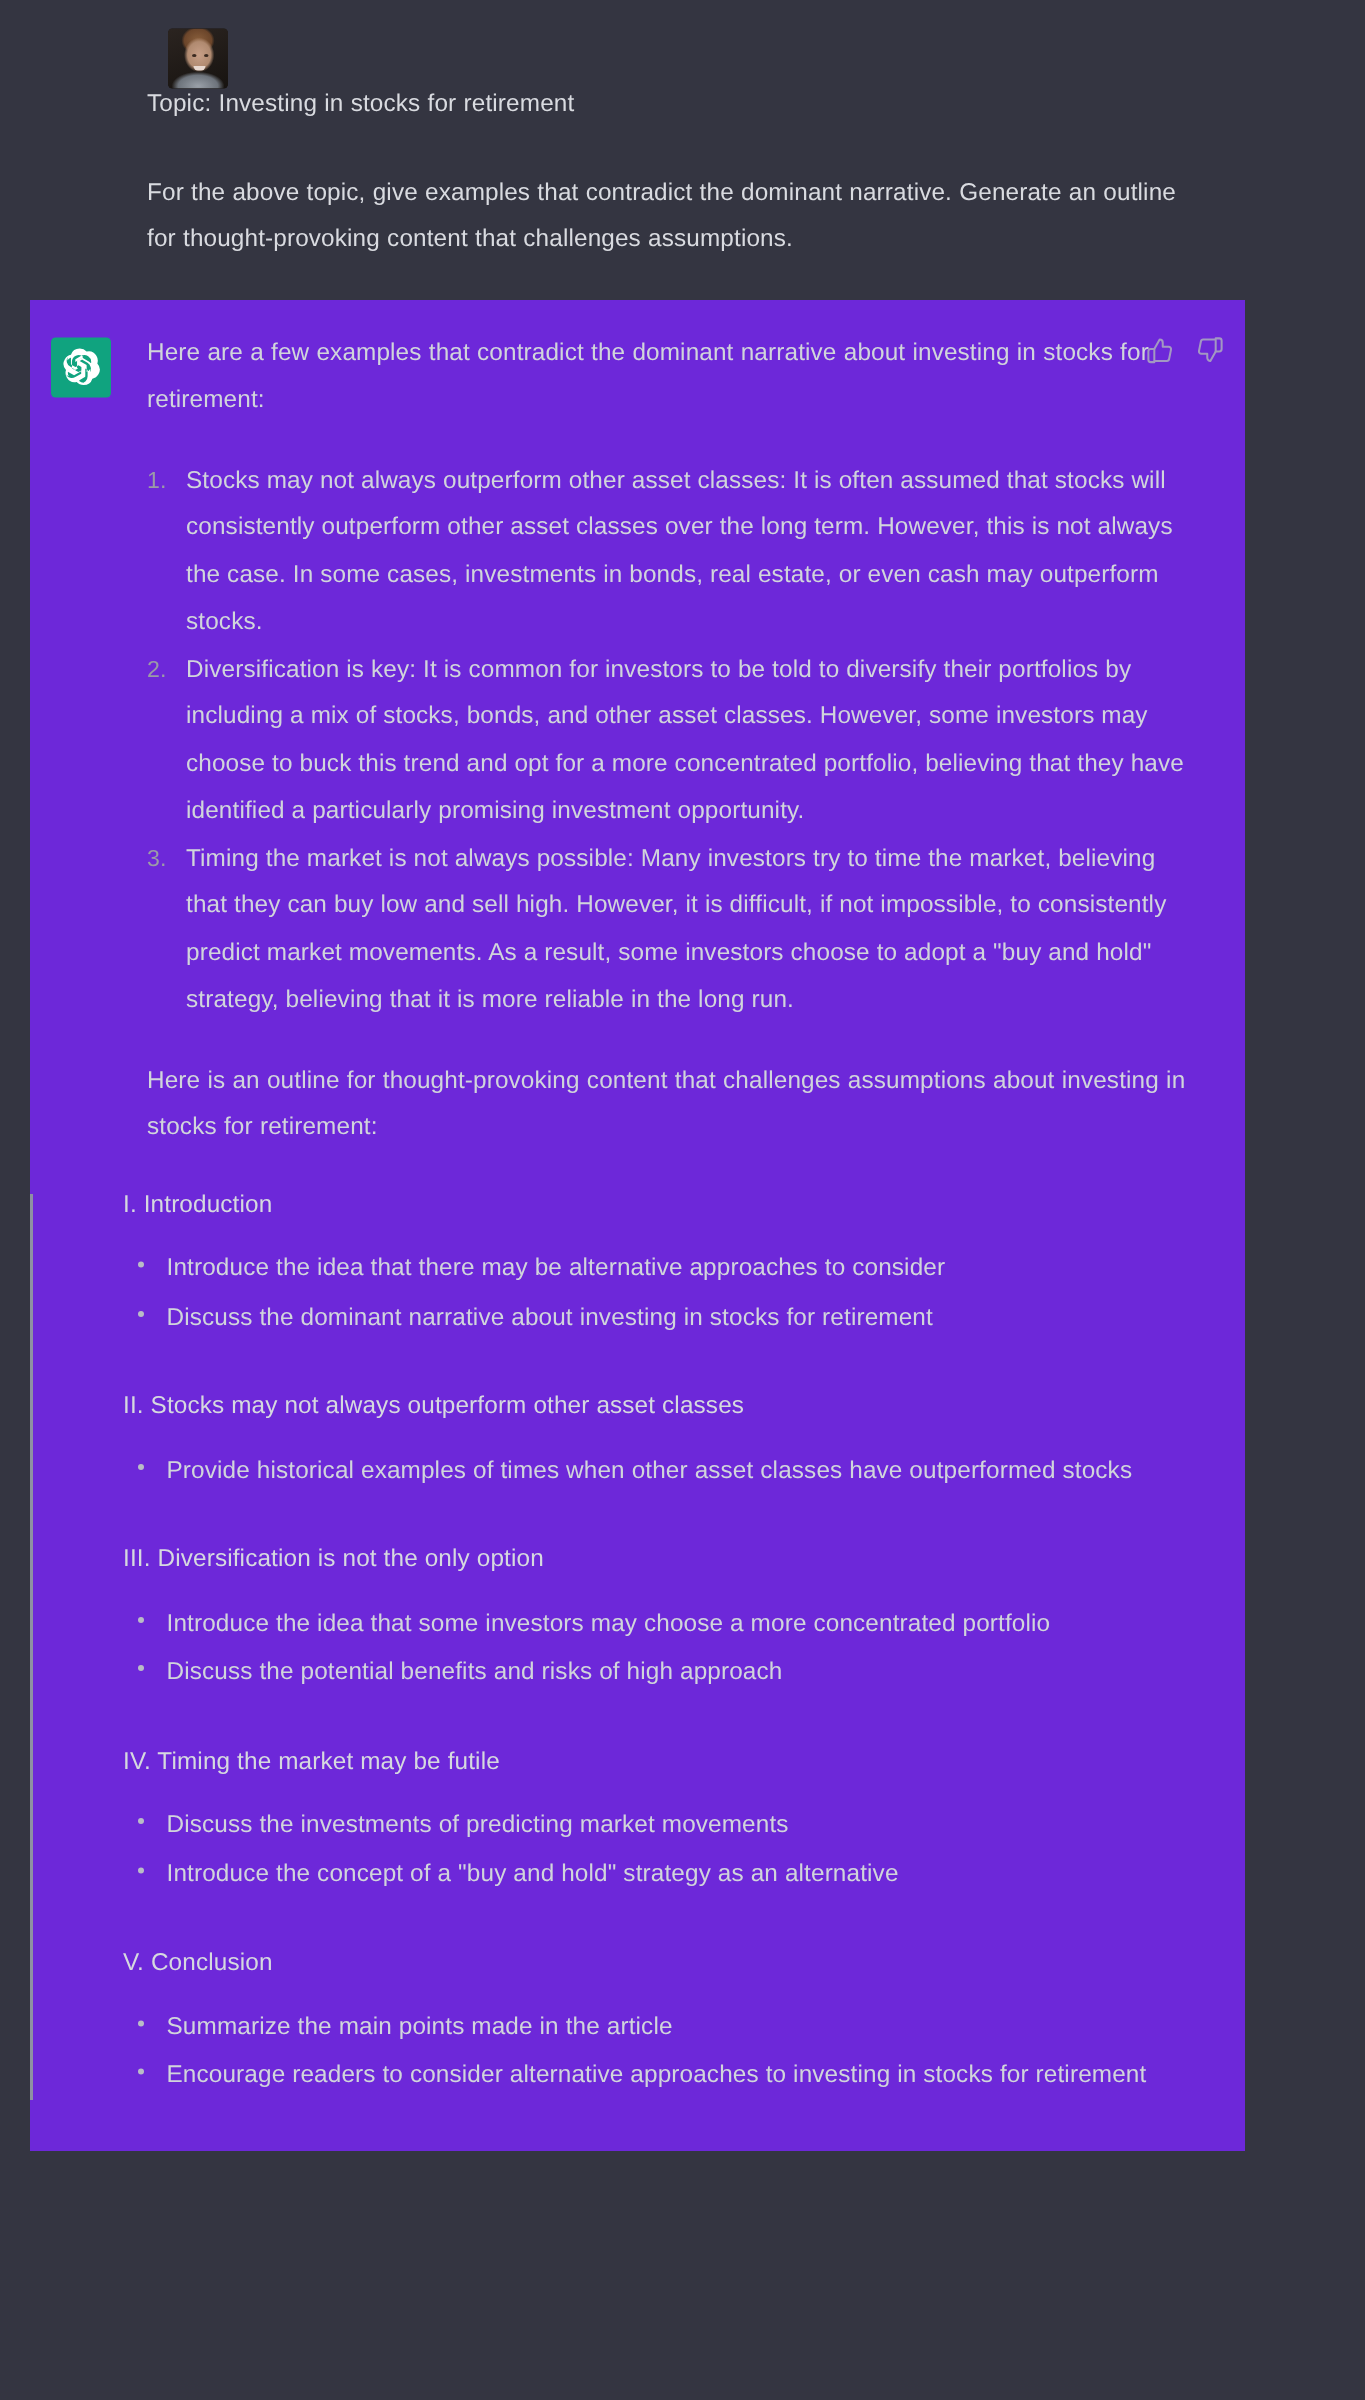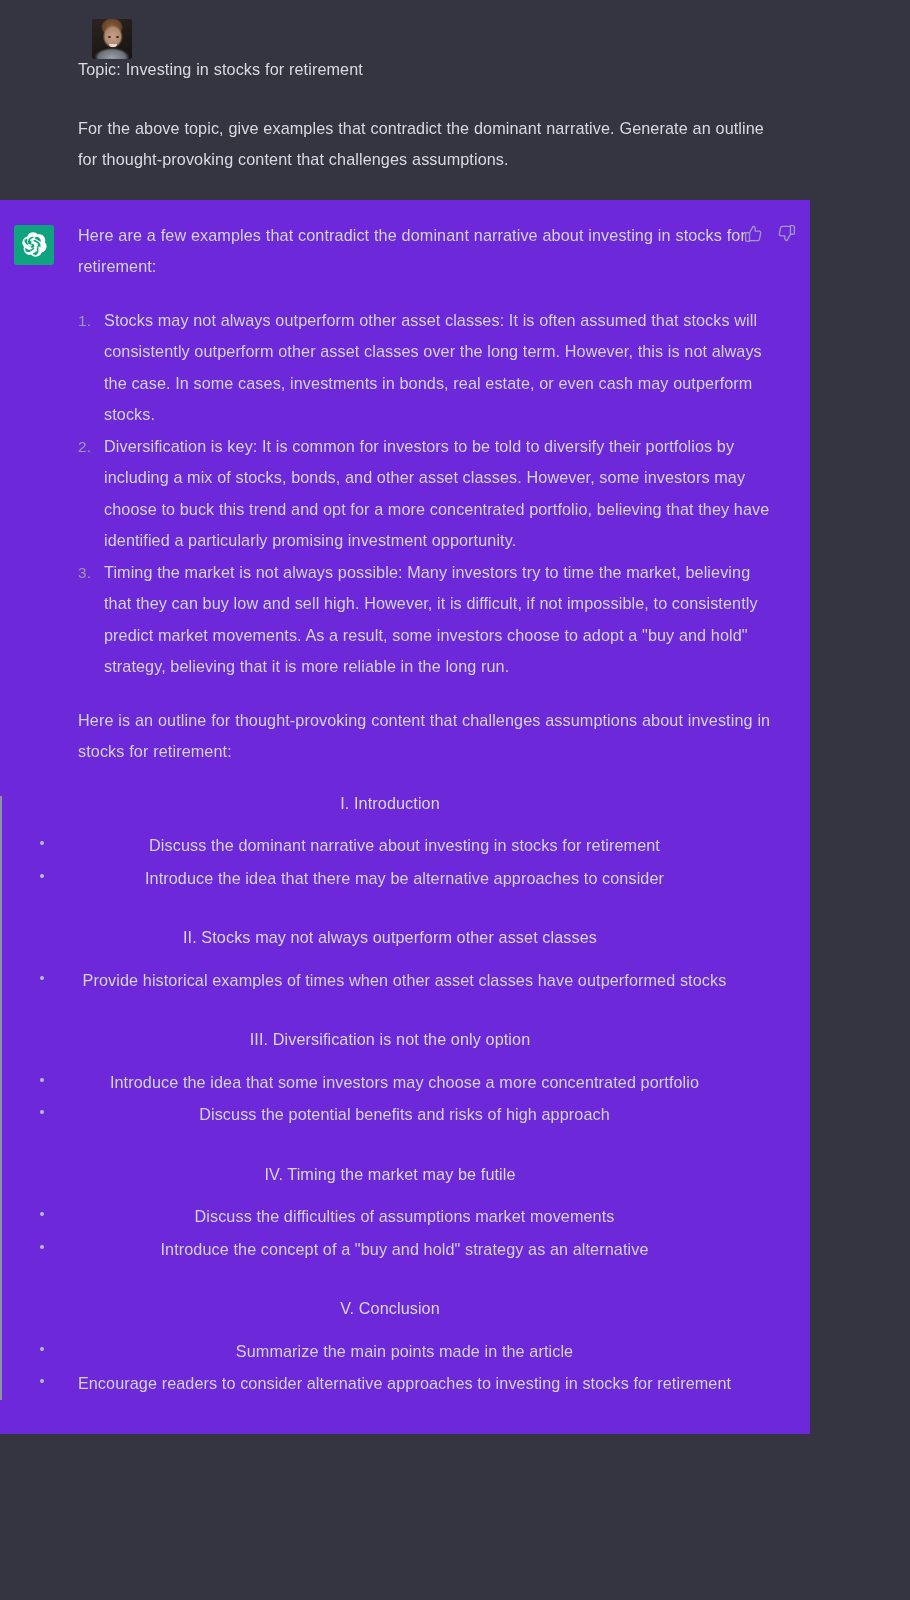--- a/index.html
+++ b/index.html
@@ -13,20 +13,21 @@
   body {
     width: 910px;
     min-height: 1600px;
     overflow-x: hidden;
   }
 
   
   .msg {
     width: 810px;
     position: relative;
+    margin-left: 20px;
   }
   .msg-user {
     background: #343541;
     padding: 14px 0 24px 0;
   }
   .msg-assistant {
     background: #6d28d9;
     padding: 20px 0 30px 0;
   }
 
@@ -140,24 +141,23 @@
     left: 0;
     top: 0;
     color: #9b9ba7;
     font-size: 15.4px;
   }
 
   
   .outline {
     position: relative;
     margin-top: 20px;
-    padding-left: 30px;
+    padding-left: 62px;
     padding-right: 30px;
     margin-left: -78px;
-    text-align: center;
   }
   .outline::before {
     content: "";
     position: absolute;
     left: 0;
     top: 8px;
     bottom: 0;
     width: 2px;
     background: #8e90a3;
   }
@@ -246,38 +246,38 @@
       <li>Diversification is key: It is common for investors to be told to diversify their portfolios by including a mix of stocks, bonds, and other asset classes. However, some investors may choose to buck this trend and opt for a more concentrated portfolio, believing that they have identified a particularly promising investment opportunity.</li>
       <li>Timing the market is not always possible: Many investors try to time the market, believing that they can buy low and sell high. However, it is difficult, if not impossible, to consistently predict market movements. As a result, some investors choose to adopt a "buy and hold" strategy, believing that it is more reliable in the long run.</li>
     </ol>
 
     <div class="p p-mid">Here is an outline for thought-provoking content that challenges assumptions about investing in stocks for retirement:</div>
 
     <div class="outline">
 
       <div class="outline-h first">I. Introduction</div>
       <ul class="bul">
+        <li>Introduce the idea that there may be alternative approaches to consider</li>
         <li>Discuss the dominant narrative about investing in stocks for retirement</li>
-        <li>Introduce the idea that there may be alternative approaches to consider</li>
       </ul>
 
       <div class="outline-h">II. Stocks may not always outperform other asset classes</div>
       <ul class="bul">
         <li>Provide historical examples of times when other asset classes have outperformed stocks</li>
       </ul>
 
       <div class="outline-h">III. Diversification is not the only option</div>
       <ul class="bul">
         <li>Introduce the idea that some investors may choose a more concentrated portfolio</li>
         <li>Discuss the potential benefits and risks of high approach</li>
       </ul>
 
       <div class="outline-h">IV. Timing the market may be futile</div>
       <ul class="bul">
-        <li>Discuss the difficulties of assumptions market movements</li>
+        <li>Discuss the investments of predicting market movements</li>
         <li>Introduce the concept of a "buy and hold" strategy as an alternative</li>
       </ul>
 
       <div class="outline-h">V. Conclusion</div>
       <ul class="bul">
         <li>Summarize the main points made in the article</li>
         <li>Encourage readers to consider alternative approaches to investing in stocks for retirement</li>
       </ul>
 
     </div>

